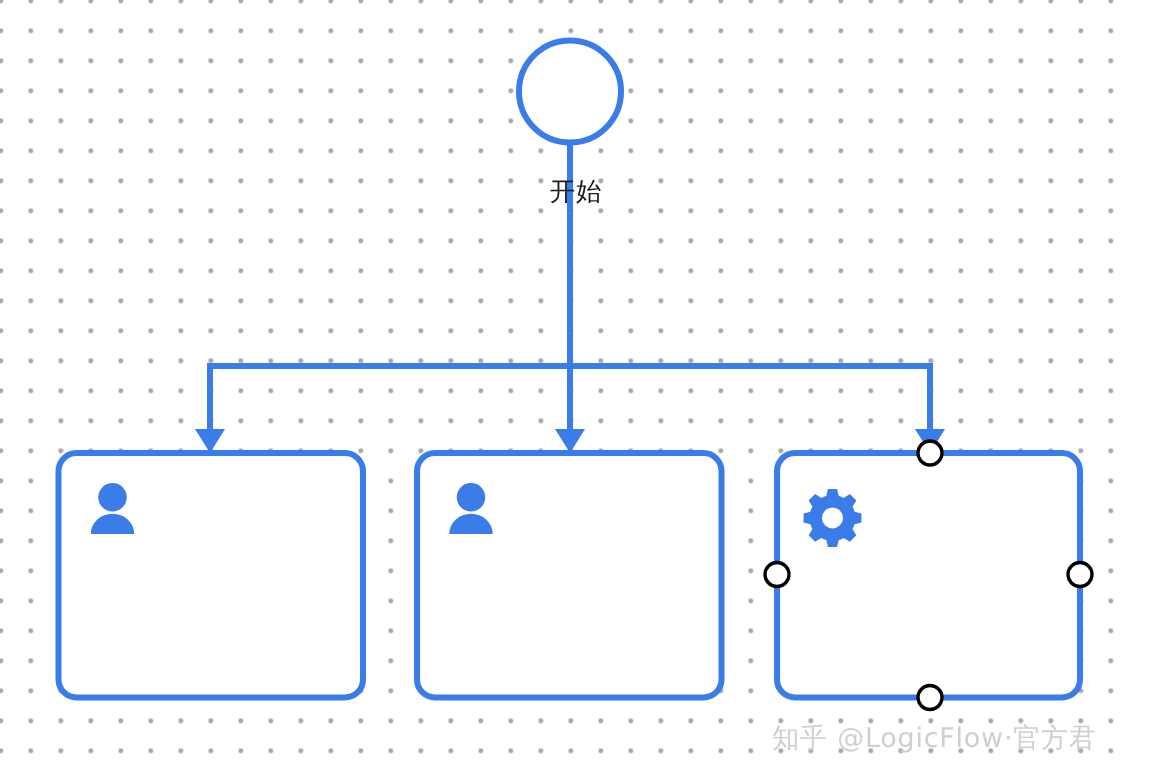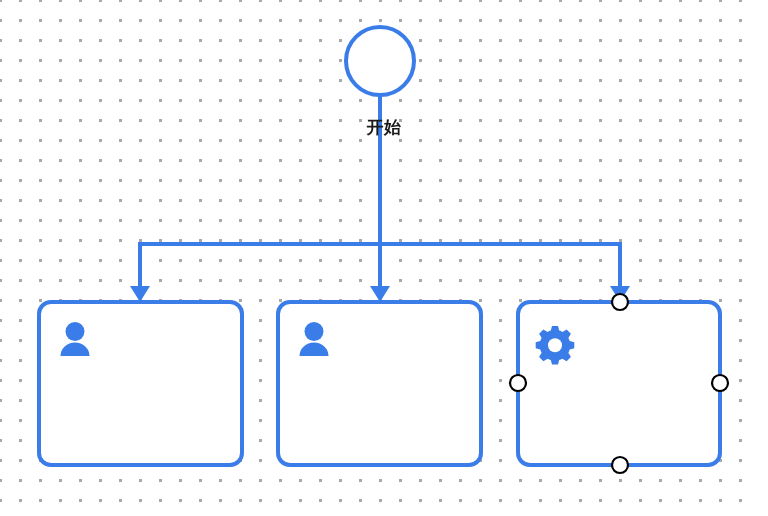--- a/index.html
+++ b/index.html
@@ -7,21 +7,20 @@
     padding: 0;
     background: #ffffff;
   }
   #canvas-root {
     position: relative;
     width: 745px;
     height: 516px;
     overflow: hidden;
     background-color: #ffffff;
     font-family: "Liberation Sans", "DejaVu Sans", sans-serif;
-    font-weight: bold;
   }
   
   #grid-background {
     position: absolute;
     left: 0; top: 0;
     width: 768px;
     height: 516px;
     background-image:
       radial-gradient(circle at 1.5px 1.5px, #a8a8a8 1.45px, rgba(168,168,168,0) 1.9px);
     background-size: 20px 20px;
@@ -129,14 +128,15 @@
       <circle cx="620" cy="302" r="8" fill="#ffffff" stroke="#000000" stroke-width="2.2"></circle>
       <circle cx="518" cy="383" r="8" fill="#ffffff" stroke="#000000" stroke-width="2.2"></circle>
       <circle cx="720" cy="383" r="8" fill="#ffffff" stroke="#000000" stroke-width="2.2"></circle>
       <circle cx="620" cy="465" r="8" fill="#ffffff" stroke="#000000" stroke-width="2.2"></circle>
     </g>
 
   </svg>
 
   <div class="node-label" style="left:0; top:117px; width:768px; text-align:center; transform:translateX(0);">开始</div>
 
+  <div id="watermark">知乎 @LogicFlow·官方君</div>
 
 </div>
 
 </body></html>

